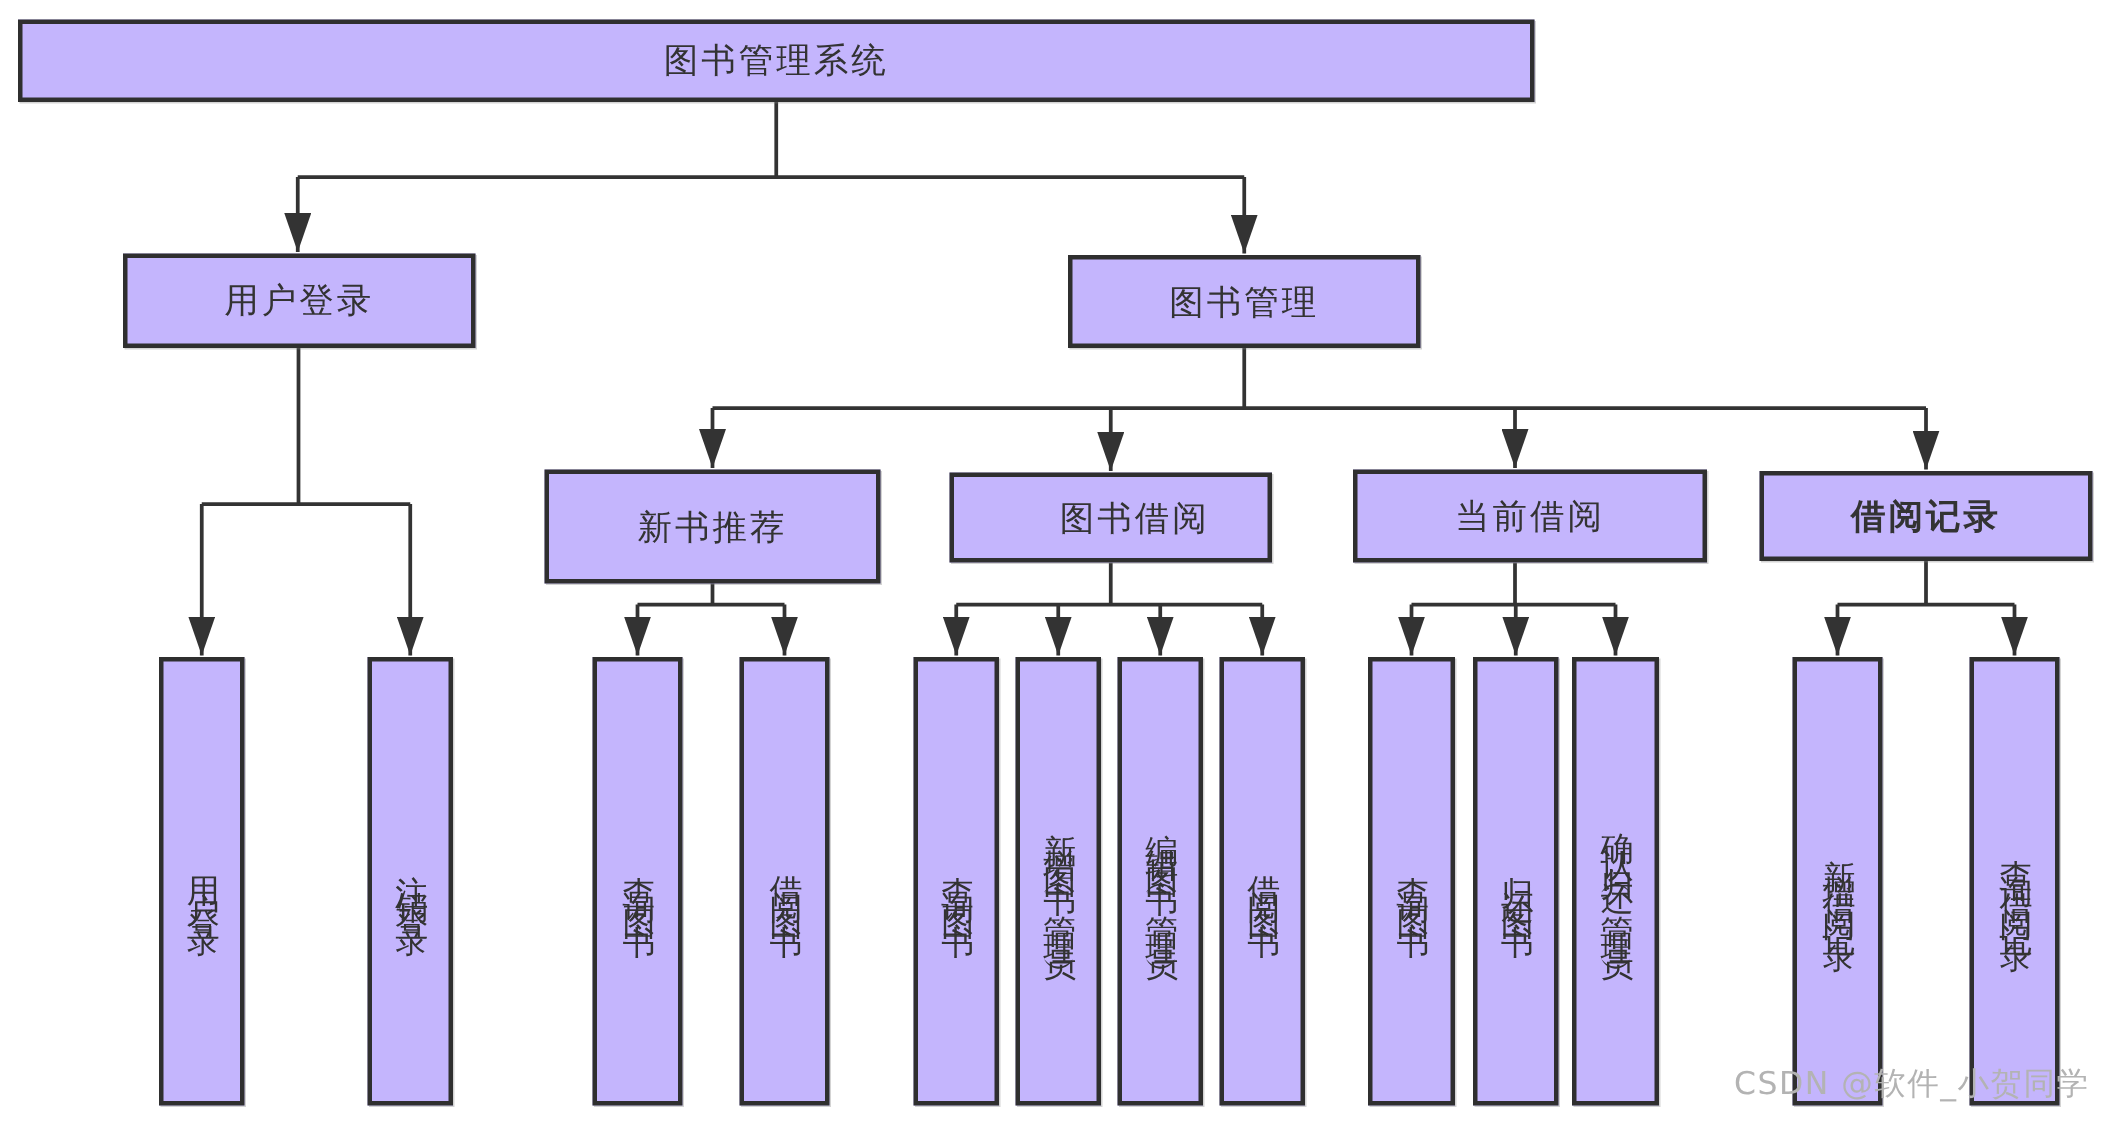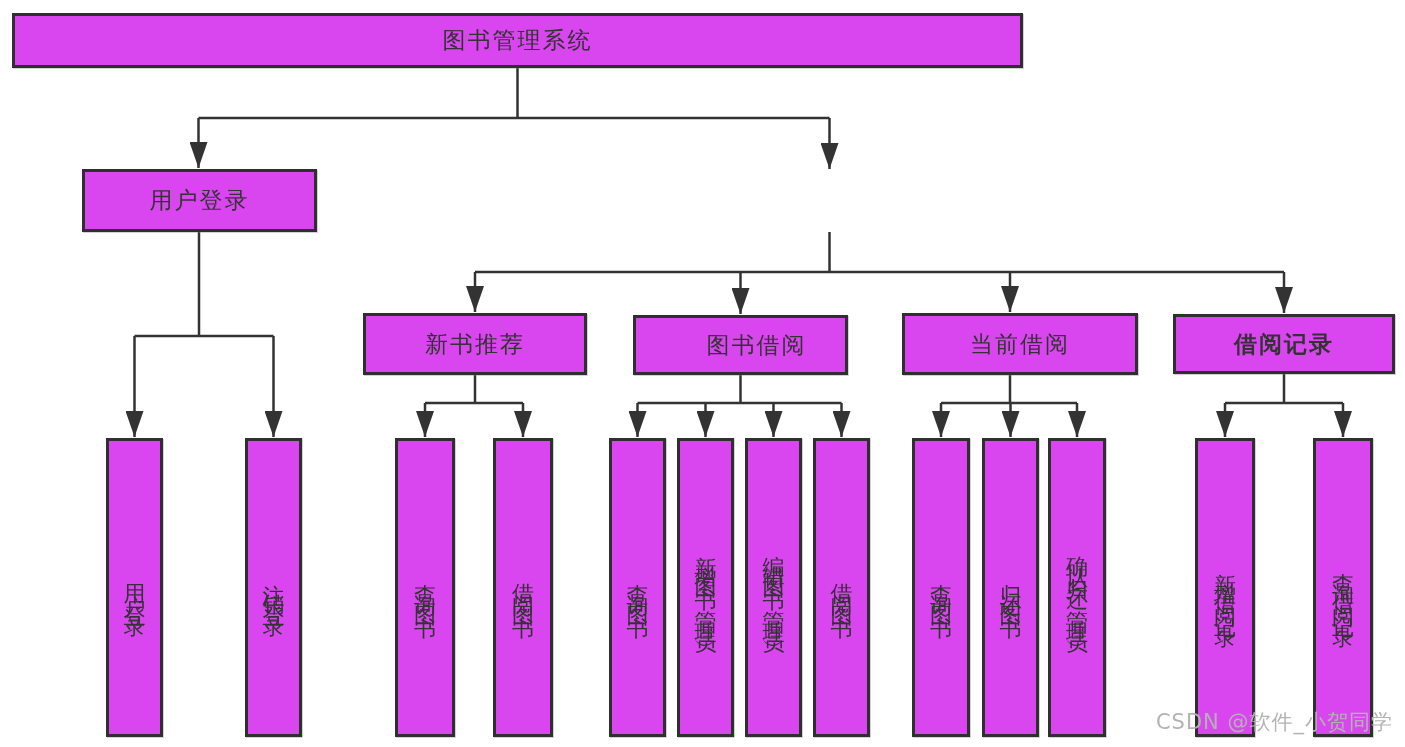--- a/index.html
+++ b/index.html
@@ -9,21 +9,21 @@
     width:1405px;height:747px;
     background:#ffffff;
     font-family:"DejaVu Sans","Liberation Sans",sans-serif;
     overflow:hidden;
   }
   .wires{position:absolute;left:0;top:0;width:1405px;height:747px;}
   .wire{stroke:#333333;stroke-width:2.5;fill:none;}
   .node{
     position:absolute;
     box-sizing:border-box;
-    background:#d946ef;
+    background:#c4b5fd;
     border:3px solid #2f2f2f;
     color:#333333;
     box-shadow:1px 1px 0 rgba(130,130,130,0.35);
     display:flex;align-items:center;justify-content:center;
   }
   .node.h{font-size:23px;letter-spacing:2px;white-space:nowrap;}
   .node.v .lbl{
     writing-mode:vertical-lr;
     text-orientation:mixed;
     font-size:22px;
@@ -94,22 +94,25 @@
     <path class="wire" d="M1343 403 V437" marker-end="url(#arw)"></path>
   </svg>
 
   <div class="node h" style="left:12px;top:13px;width:1011px;height:55px;">
     <span class="lbl">图书管理系统</span>
   </div>
 
   <div class="node h" style="left:82px;top:169px;width:235px;height:63px;">
     <span class="lbl">用户登录</span>
   </div>
+  <div class="node h" style="left:712px;top:170px;width:235px;height:62px;">
+    <span class="lbl">图书管理</span>
+  </div>
 
-  <div class="node h" style="left:363px;top:313px;width:224px;height:62px;">
+  <div class="node h" style="left:363px;top:313px;width:224px;height:76px;">
     <span class="lbl">新书推荐</span>
   </div>
   <div class="node h" style="left:633px;top:315px;width:215px;height:60px;padding-left:32px;">
     <span class="lbl">图书借阅</span>
   </div>
   <div class="node h" style="left:902px;top:313px;width:236px;height:62px;">
     <span class="lbl">当前借阅</span>
   </div>
   <div class="node h" style="left:1173px;top:314px;width:222px;height:60px;font-weight:bold;">
     <span class="lbl">借阅记录</span>

